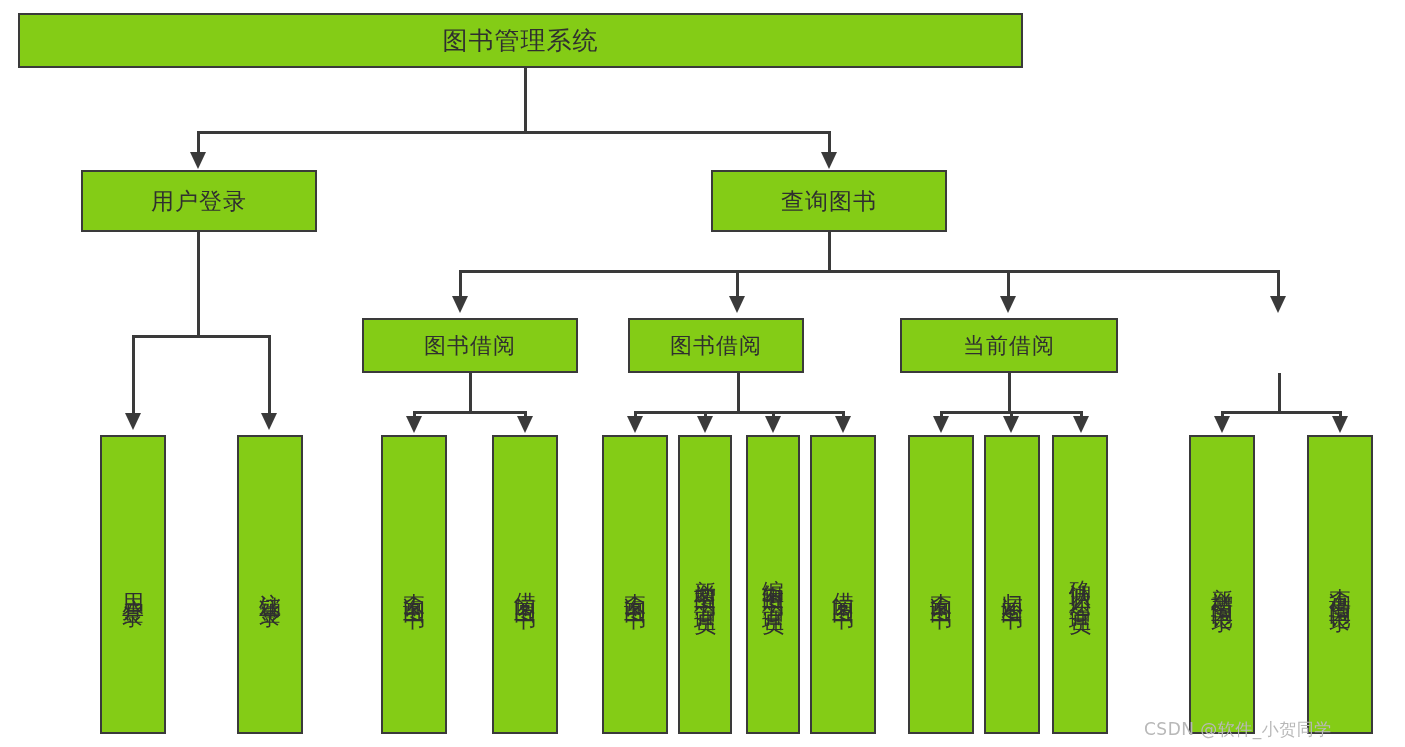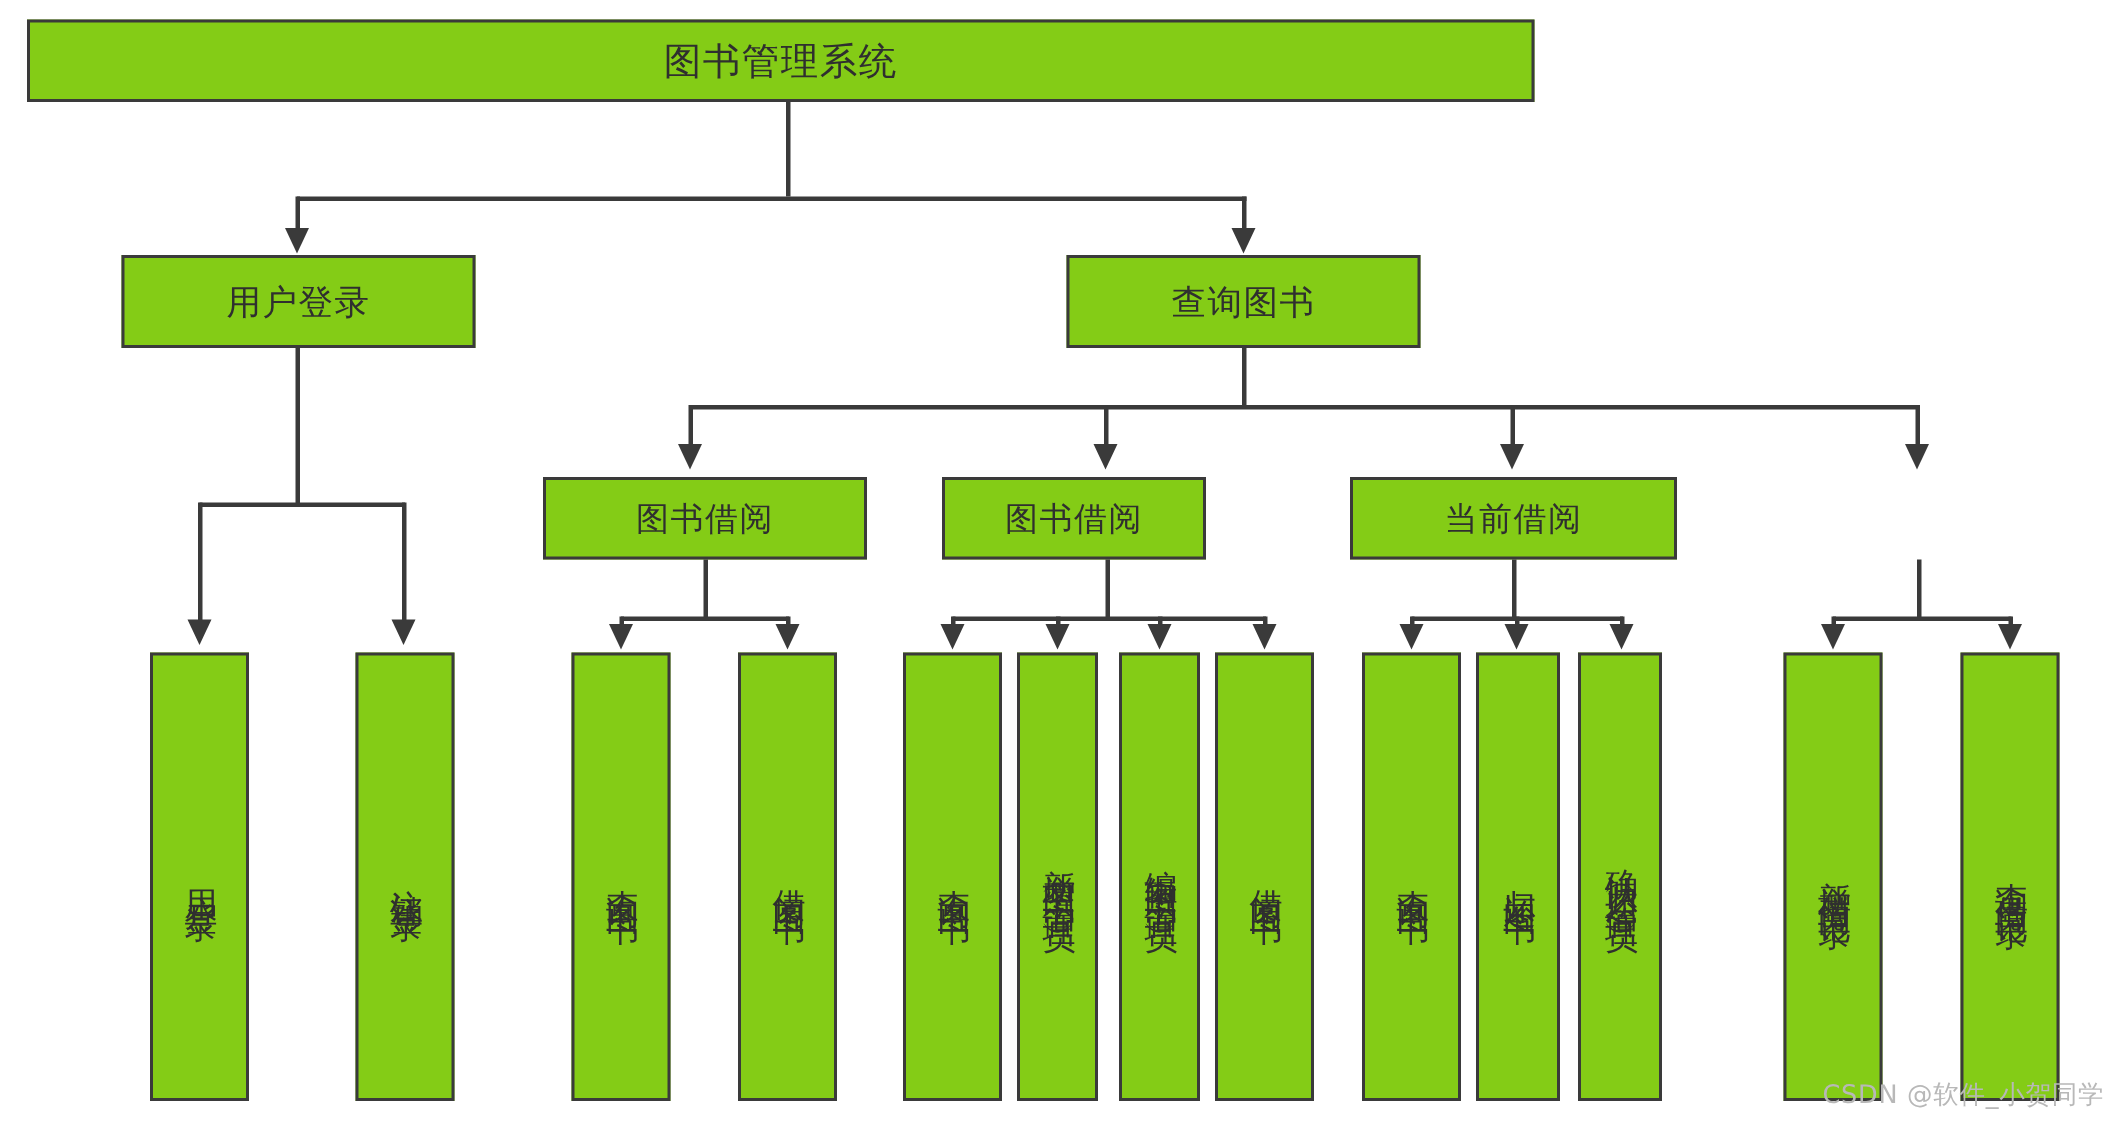--- a/index.html
+++ b/index.html
@@ -215,15 +215,15 @@
     <span class="txt">确认归还（管理员）</span>
   </div>
 
   <div class="node leaf" style="left:1189px; top:435px; width:66px; height:299px;">
     <span class="txt">新增借阅记录</span>
   </div>
   <div class="node leaf" style="left:1307px; top:435px; width:66px; height:299px;">
     <span class="txt">查询借阅记录</span>
   </div>
 
-  <div class="watermark" style="left:1215px; top:718px;">CSDN @软件_小贺同学</div>
+  <div class="watermark" style="left:1144px; top:718px;">CSDN @软件_小贺同学</div>
 
 </div>
 
 </body></html>

